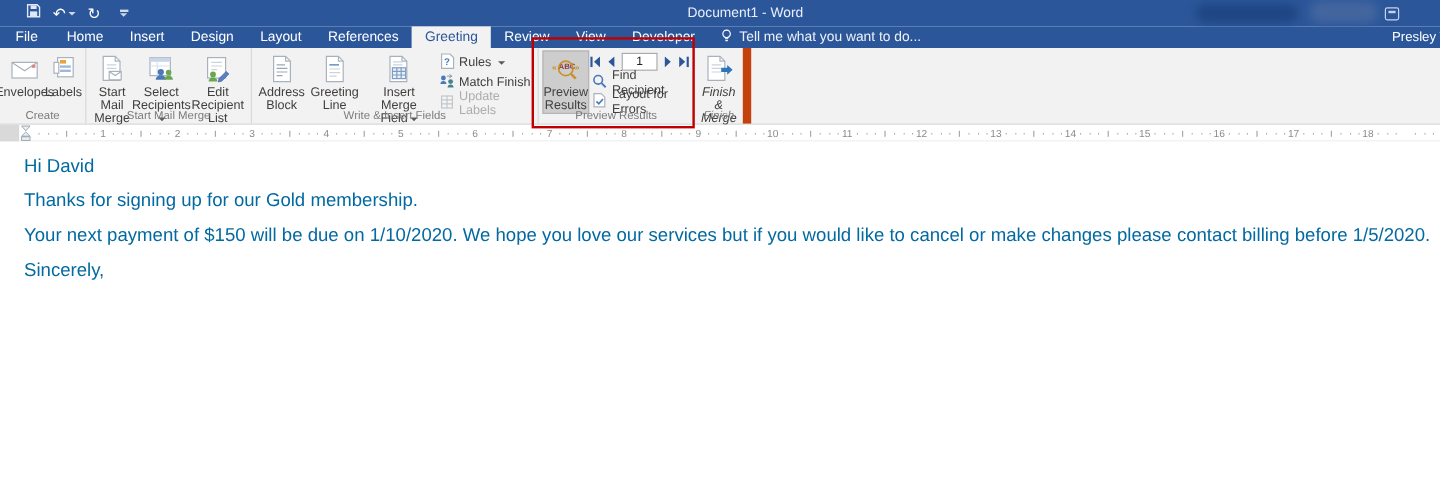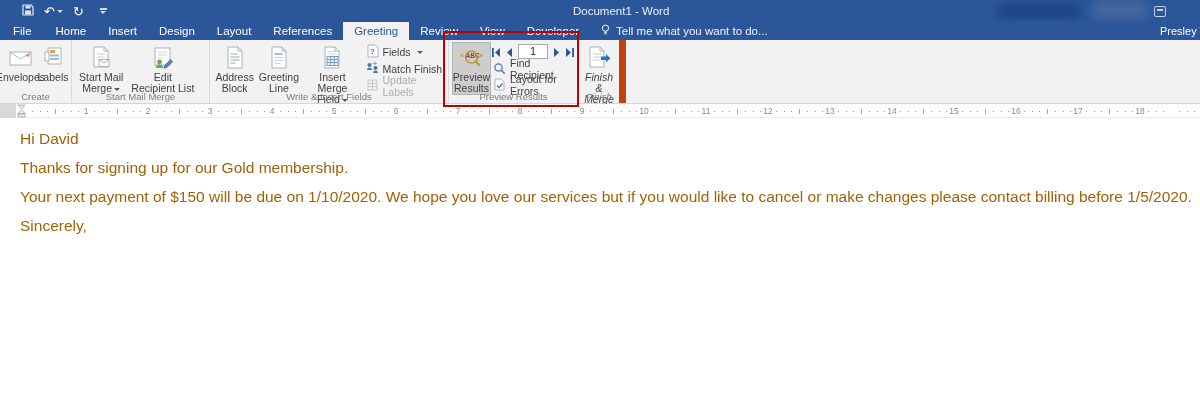--- a/index.html
+++ b/index.html
@@ -62,21 +62,21 @@
     border-bottom:1px solid #ececec; }
   .ruler .margin-block { position:absolute; left:0; top:0; width:16px; height:14px; background:#d9d9d9; }
   .rnum { position:absolute; top:2px; font-size:8.5px; color:#8b8b8b; transform:translateX(-50%); }
   .rtick { position:absolute; top:6.5px; width:1px; height:1.5px; background:#9a9a9a; }
   .rtick.mid { top:5px; height:5px; background:#a8a8a8; }
   .indent-markers { position:absolute; left:17px; top:0; }
 
   
   .docarea { position:absolute; left:0; top:118px; width:1200px; height:286px; background:#fff;
     padding:13px 0 0 20px; }
-  .docarea p { font-size:15.5px; line-height:16.5px; color:#a16207; margin:0 0 12.5px;
+  .docarea p { font-size:15.5px; line-height:16.5px; color:#0369a1; margin:0 0 12.5px;
     white-space:nowrap; overflow:hidden; }
 
   
   .redbox { position:absolute; left:443px; top:31px; width:136px; height:76px;
     border:2px solid #c00000; pointer-events:none; z-index:50; }
 </style>
 </head>
 <body>
 
 <div class="stage">
@@ -169,20 +169,35 @@
               <rect x="11" y="14.5" width="10" height="7" fill="#fff" stroke="#a9b2bc"></rect>
               <path d="M11 14.5l5 3.5 5-3.5" fill="none" stroke="#a9b2bc"></path>
             </svg>
         </span>
         <span class="blbl"><span>Start Mail
 Merge</span><span class="caret"></span></span>
       </div>
       <div class="bigbtn">
         <span class="icn">
           <svg width="26" height="26" viewBox="0 0 26 26">
+              <rect x="4" y="3" width="17" height="15" fill="#fff" stroke="#a9b2bc"></rect>
+              <rect x="4" y="3" width="17" height="3.5" fill="#c9d6e8"></rect>
+              <path d="M4 10h17M10 6.5v11.5" stroke="#dbe1e8"></path>
+              <circle cx="13" cy="15" r="2.6" fill="#4a78b8"></circle>
+              <path d="M8.8 21.5c0-2.4 1.9-3.8 4.2-3.8s4.2 1.4 4.2 3.8z" fill="#4a78b8"></path>
+              <circle cx="19.5" cy="15.5" r="2.3" fill="#6aa84f"></circle>
+              <path d="M15.9 21.5c0-2.1 1.6-3.3 3.6-3.3s3.6 1.2 3.6 3.3z" fill="#6aa84f"></path>
+            </svg>
+        </span>
+        <span class="blbl"><span>Select
+Recipients</span><span class="caret"></span></span>
+      </div>
+      <div class="bigbtn">
+        <span class="icn">
+          <svg width="26" height="26" viewBox="0 0 26 26">
               <rect x="5" y="3" width="15" height="17" fill="#fff" stroke="#a9b2bc"></rect>
               <path d="M8 7h9M8 10h9M8 13h5" stroke="#ccd3da"></path>
               <circle cx="9.5" cy="17" r="2.4" fill="#6aa84f"></circle>
               <path d="M5.8 23c0-2.2 1.7-3.4 3.7-3.4s3.7 1.2 3.7 3.4z" fill="#6aa84f"></path>
               <path d="M14.5 20.5l6-6 2.2 2.2-6 6-2.8.6z" fill="#5b7fc2" stroke="#46639a" stroke-width=".6"></path>
             </svg>
         </span>
         <span class="blbl">Edit
 Recipient List</span>
       </div>
@@ -227,21 +242,21 @@
 Field</span><span class="caret"></span></span>
       </div>
       <div class="smallcol">
         <div class="smallbtn">
           <span>
             <svg width="13" height="14" viewBox="0 0 13 14">
                 <path d="M2 1h7l3 3v9H2z" fill="#fff" stroke="#a9b2bc"></path>
                 <text x="4" y="10" font-size="8" font-family="Liberation Sans,sans-serif" fill="#4a78b8" font-weight="bold">?</text>
               </svg>
           </span>
-          <span>Fields</span>
+          <span>Rules</span>
           <span class="caret"></span>
         </div>
         <div class="smallbtn">
           <span>
             <svg width="13" height="14" viewBox="0 0 13 14">
                 <circle cx="3.5" cy="4" r="2" fill="#4a78b8"></circle>
                 <path d="M1 9c0-1.6 1.1-2.5 2.5-2.5S6 7.4 6 9z" fill="#4a78b8"></path>
                 <circle cx="9.5" cy="7" r="2" fill="#45818e"></circle>
                 <path d="M7 12c0-1.6 1.1-2.5 2.5-2.5S12 10.4 12 12z" fill="#45818e"></path>
                 <path d="M6.5 2.5h4M8.5 1l2 1.5-2 1.5" fill="none" stroke="#8a8f94" stroke-width=".8"></path>

